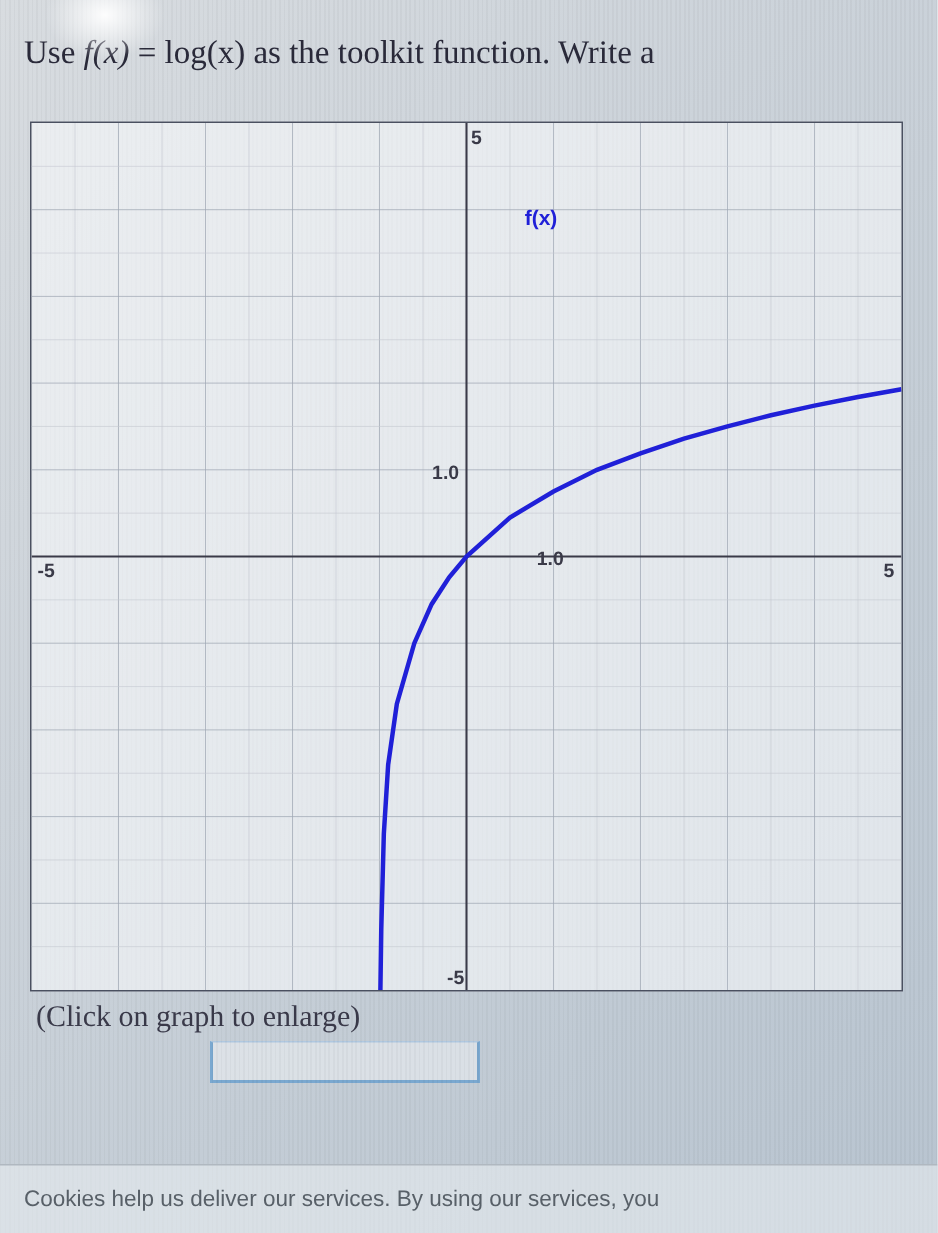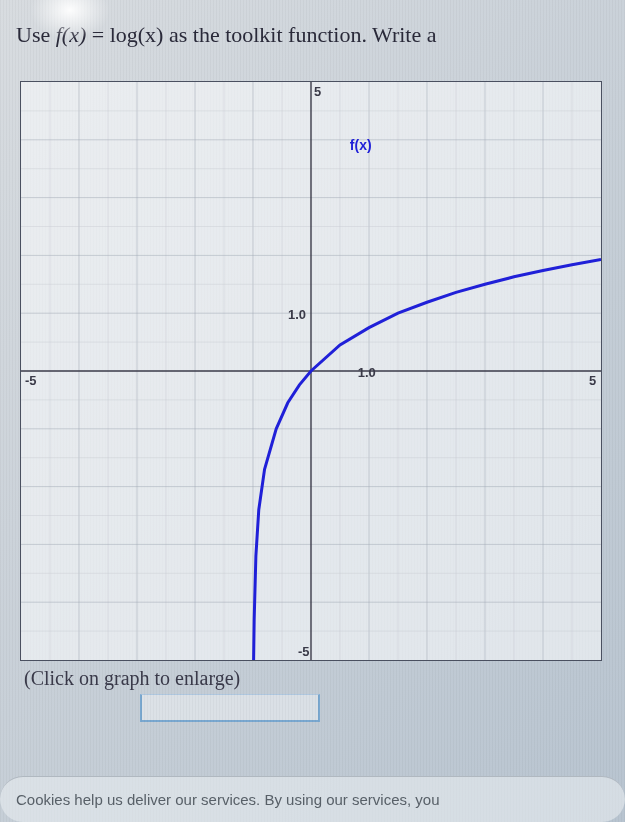--- a/index.html
+++ b/index.html
@@ -75,21 +75,20 @@
       left: 0;
       right: 0;
       padding: 14px 16px;
       font-family: Arial, sans-serif;
       font-size: 15px;
       color: #586068;
       border-top: 1px solid #b0b8c0;
       background: rgba(232,236,240,0.6);
       white-space: nowrap;
       overflow: hidden;
-      border-radius: 23px;
     }
   </style>
 </head>
 <body>
 
 <div class="flash"></div>
 
 <div class="question-text">
   <span>Use </span><span class="math-fn">f(x)</span><span> = </span><span>log(x)</span><span> as the toolkit function. Write a </span>
 </div>

